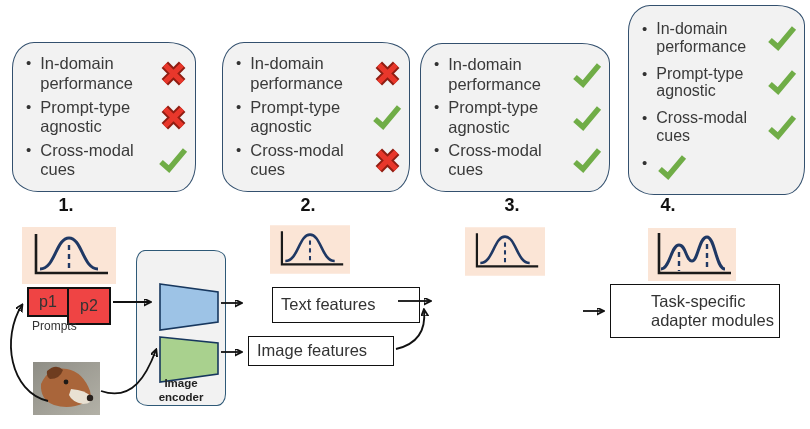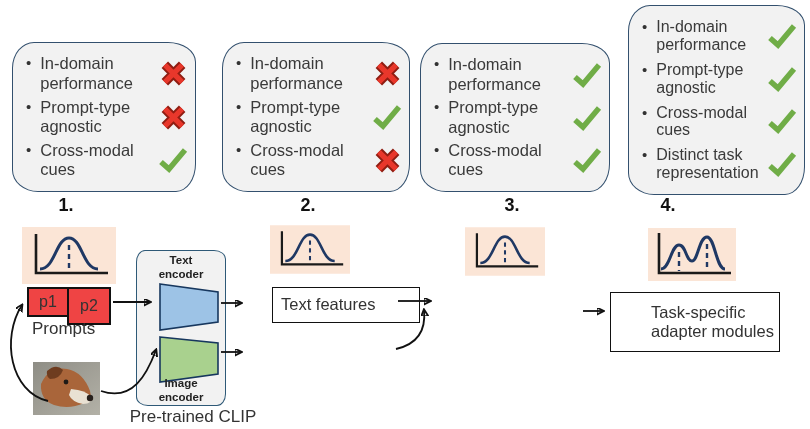--- a/index.html
+++ b/index.html
@@ -35,21 +35,21 @@
   .dist .axis{stroke:#1a1a1a;stroke-width:2.6;fill:none;}
   .dist .curve{stroke:var(--curve,#1f3864);stroke-width:3;fill:none;}
   .dist .dash{stroke:var(--curve,#1f3864);stroke-width:2.4;stroke-dasharray:5 4;fill:none;}
 
   
   .pbox{position:absolute;background:#ef4444;border:2px solid #111;box-sizing:border-box;
         display:flex;align-items:center;justify-content:center;font-size:16px;color:#333;}
   .fbox{position:absolute;background:#fff;border:1.7px solid #111;box-sizing:border-box;
         display:flex;align-items:center;font-size:16.5px;color:#333;
         padding-left:8px;line-height:1.18;}
-  .caption{position:absolute;font-size:17px;color:#333;}
+  .caption{position:absolute;font-size:12px;color:#333;}
   .clipbox{position:absolute;left:136px;top:250px;width:90px;height:156px;box-sizing:border-box;
            background:var(--clip-fill,#f2f2f2);border:1.6px solid var(--clip-border,#2e5977);
            border-radius:9px 12px 9px 12px / 12px 9px 12px 9px;}
   .enc-label{position:absolute;left:136px;width:90px;text-align:center;
              font-size:11.5px;font-weight:bold;color:#222;line-height:1.18;}
   .enc-label span{display:inline-block;width:54px;}
   .shape{position:absolute;}
 
   .arrows{position:absolute;left:0;top:0;pointer-events:none;}
   .arrows path{stroke:#111;stroke-width:1.8;fill:none;}
@@ -188,21 +188,20 @@
       <span class="item-text">Cross-modal cues</span>
       <span class="mark" data-mark="check">
         <svg class="check-svg" width="30" height="26" viewBox="0 0 30 26">
             <path d="M3,15 L11,22 L27,3" stroke="var(--check)" stroke-width="5.5" fill="none"></path>
           </svg>
 
       </span>
     </div>
     <div class="item">
       <span class="bullet">•</span>
-      <span class="item-text">Distinct task representation</span>
       <span class="mark" data-mark="check">
         <svg class="check-svg" width="30" height="26" viewBox="0 0 30 26">
             <path d="M3,15 L11,22 L27,3" stroke="var(--check)" stroke-width="5.5" fill="none"></path>
           </svg>
 
       </span>
     </div>
   </div>
 
   <div class="num" style="left:66px;">1.</div>
@@ -249,36 +248,33 @@
     </defs>
     <rect x="0" y="0" width="67" height="53" fill="url(#pav)"></rect>
     <path d="M8,22 Q16,4 34,7 Q50,10 57,29 Q60,38 51,41 Q36,48 21,43 Q7,38 8,22 Z" fill="#a9653a"></path>
     <path d="M14,9 Q23,1 30,8 Q27,17 17,17 Q13,14 14,9 Z" fill="#6e3c1f"></path>
     <path d="M38,27 Q53,28 58,35 Q60,42 50,42 Q39,40 36,33 Z" fill="#e9e1d3"></path>
     <circle cx="57" cy="36" r="3.2" fill="#28211d"></circle>
     <circle cx="33" cy="20" r="2.4" fill="#1e1a17"></circle>
   </svg>
 
   <div class="clipbox"></div>
-  <div class="enc-label" style="top:254px;">
-    <span>Text encoder</span>
-  </div>
   <svg class="shape" style="left:159px;top:283px;" width="60" height="48" viewBox="0 0 60 48">
     <polygon points="1,1 59,9 59,39 1,47" fill="var(--text-encoder-fill)" stroke="var(--shape-border)" stroke-width="1.6"></polygon>
   </svg>
   <svg class="shape" style="left:159px;top:336px;" width="60" height="47" viewBox="0 0 60 47">
     <polygon points="1,1 59,7 59,38 1,46" fill="var(--image-encoder-fill)" stroke="var(--shape-border)" stroke-width="1.6"></polygon>
   </svg>
   <div class="enc-label" style="top:377px;">
     <span>Image encoder</span>
   </div>
-  <div class="caption" style="left:112px;top:407px;width:162px;text-align:center;font-size:17px;white-space:nowrap;">Pre-trained CLIP</div>
 
   <div class="fbox" style="left:248px;top:287px;width:148px;height:36px;margin-left:24px;">Text features</div>
-  <div class="fbox" style="left:610px;top:292px;width:170px;height:60px;padding-left:40px;">Task-specific adapter modules</div>
+  <div class="fbox" style="left:248px;top:336px;width:146px;height:30px;">Image features</div>
+  <div class="fbox" style="left:610px;top:284px;width:170px;height:54px;padding-left:40px;">Task-specific adapter modules</div>
 
   <svg class="arrows" width="810" height="429" viewBox="0 0 810 429">
     <defs>
       <marker id="ah" markerWidth="8" markerHeight="8" refX="6.2" refY="3.5" orient="auto" markerUnits="userSpaceOnUse">
         <path d="M0,0 L7,3.5 L0,7 Z" fill="#111" stroke="none"></path>
       </marker>
     </defs>
     <path d="M113,302 L150,302" marker-end="url(#ah)"></path>
     <path d="M221,303 L241,303" marker-end="url(#ah)"></path>
     <path d="M221,352 L241,352" marker-end="url(#ah)"></path>

